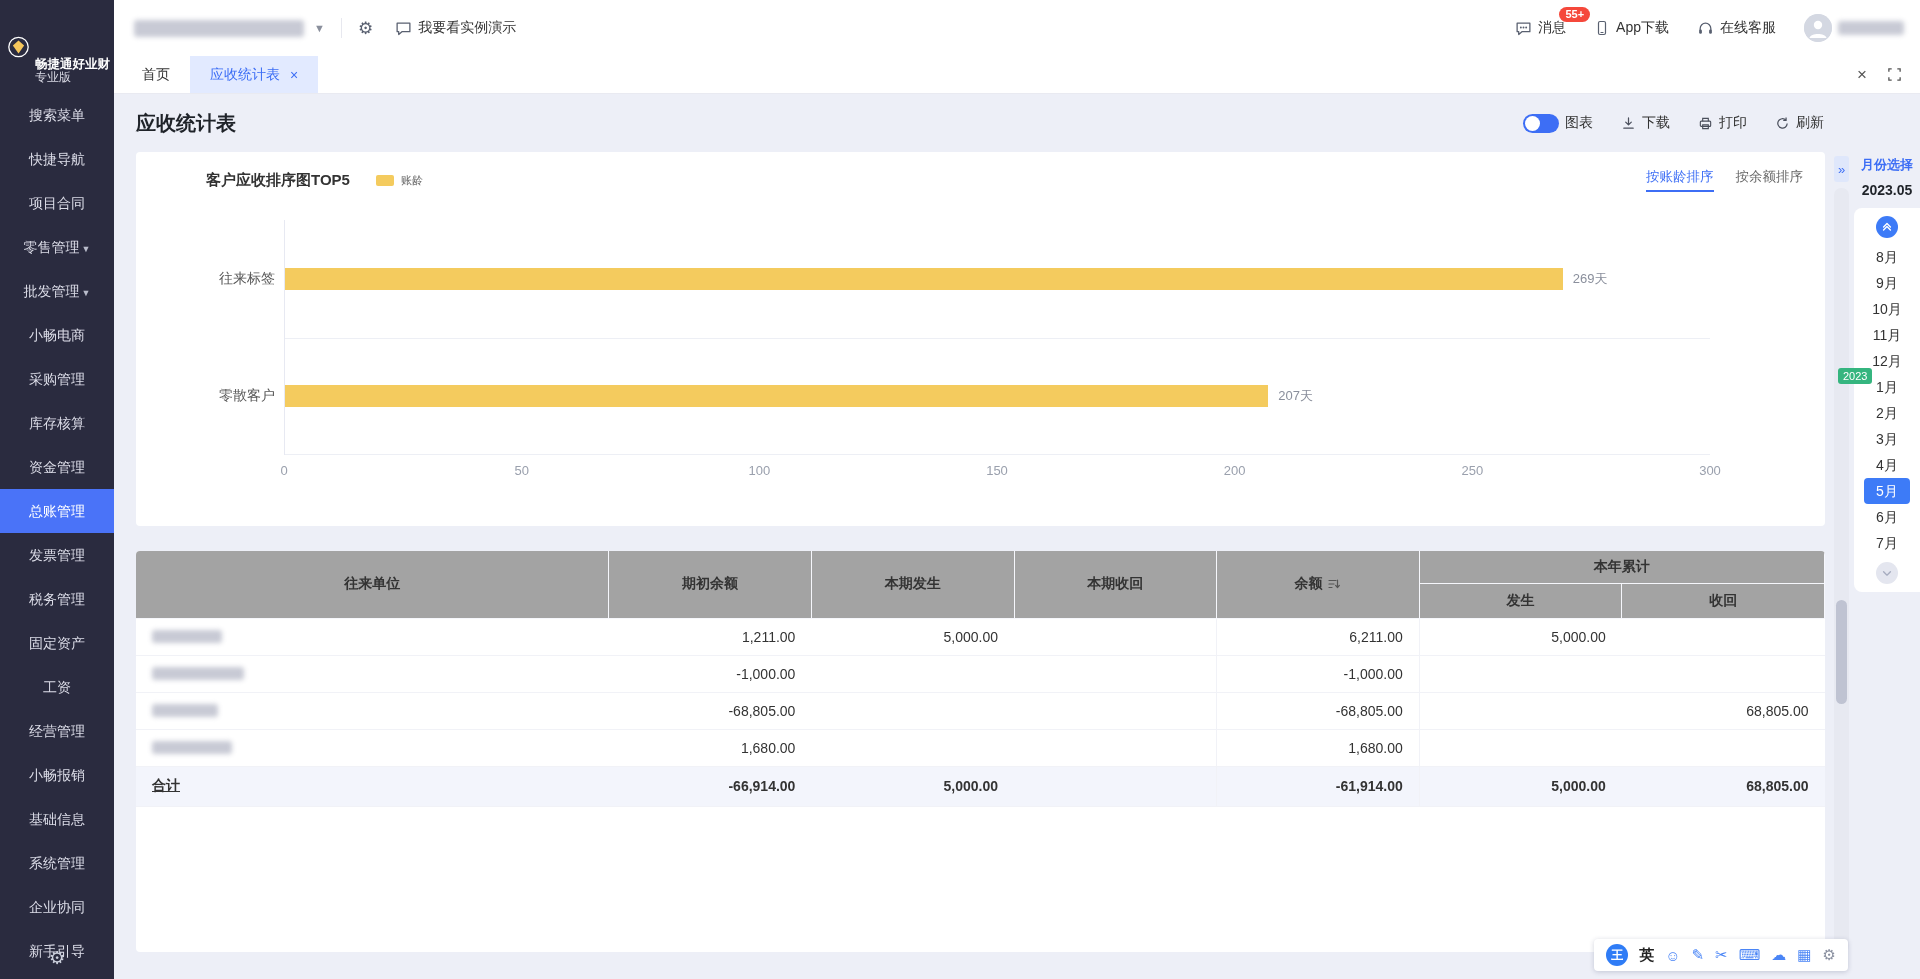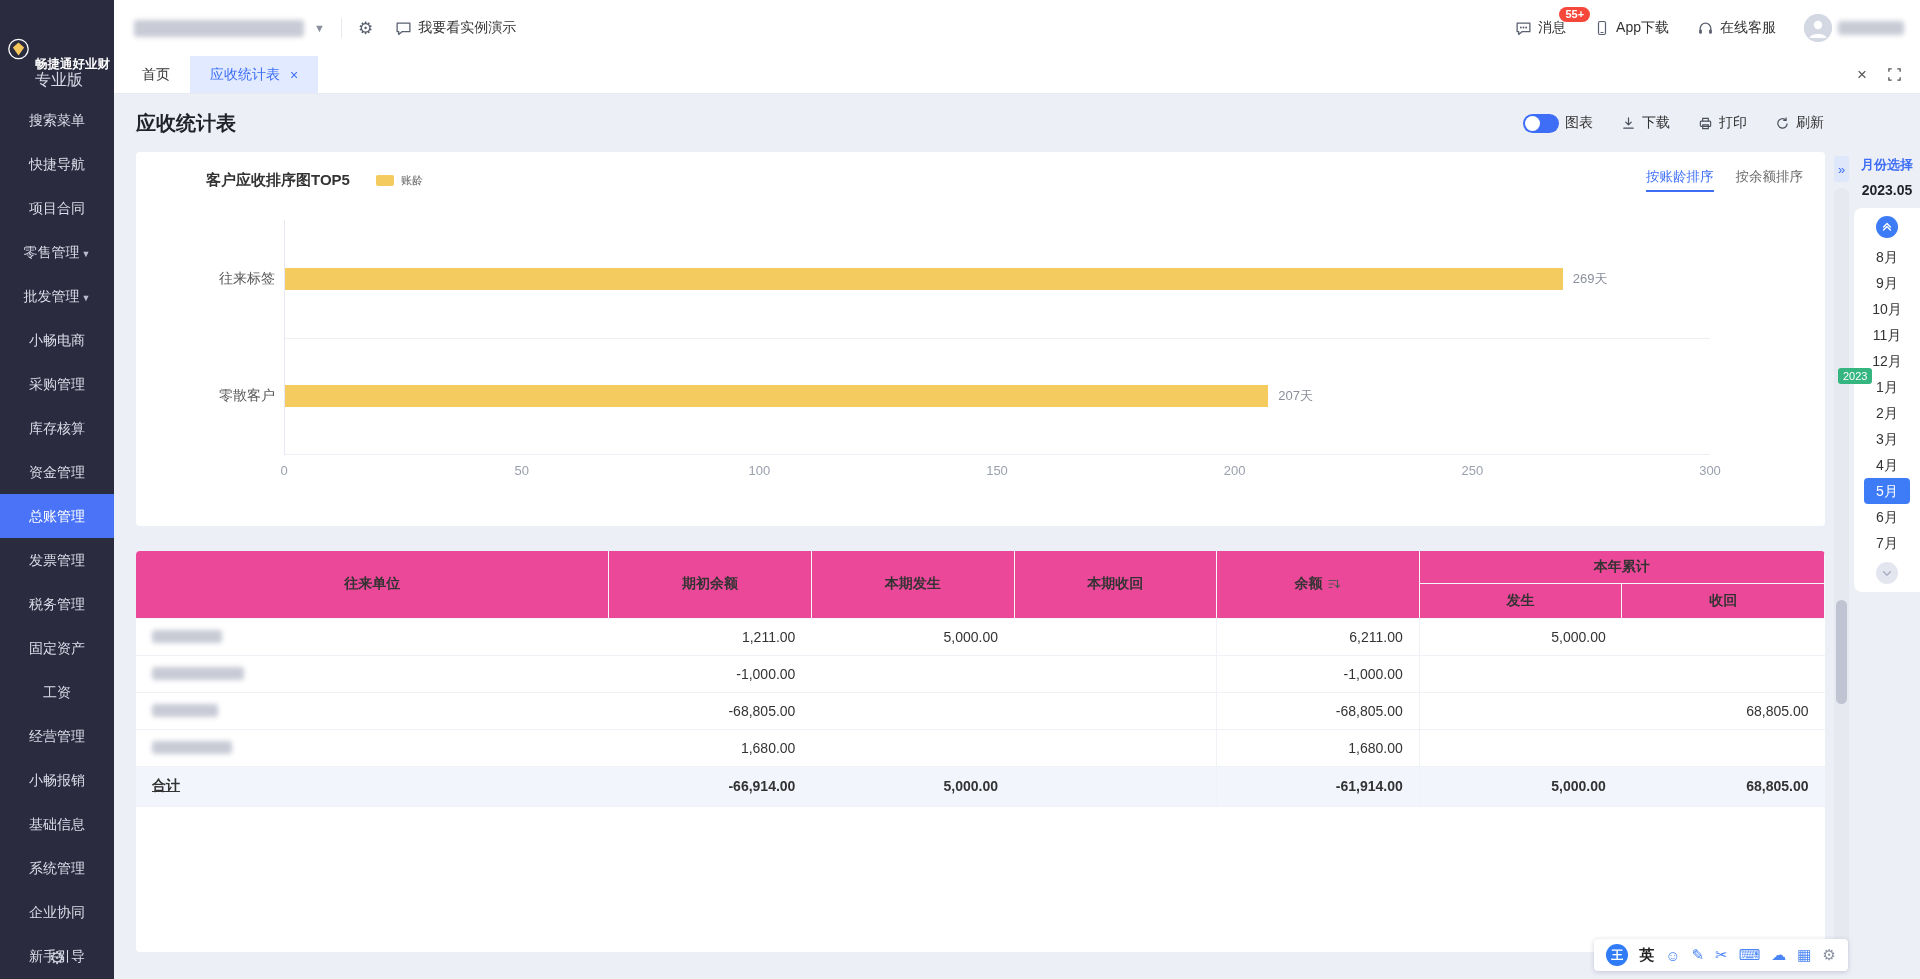--- a/index.html
+++ b/index.html
@@ -4,21 +4,21 @@
 <style>
   * { margin:0; padding:0; box-sizing:border-box; }
   html,body { width:1920px; height:979px; overflow:hidden;
     font-family:"Liberation Sans","DejaVu Sans",sans-serif; background:#fff; }
 
   
   .sidebar { position:absolute; left:0; top:0; width:114px; height:100%; background:#2a2b3f; z-index:5; }
   .logo-row { display:flex; align-items:center; gap:6px; padding:9px 4px 6px 8px; color:#fff; }
   .logo-txt { line-height:1.15;margin-top:48px; }
   .logo-title { font-size:12.5px; font-weight:700; white-space:nowrap; }
-  .logo-sub { font-size:16px; color:#d8d9e4; }
+  .logo-sub { font-size:12px; color:#d8d9e4; }
   .menu { margin-top:2px; }
   .menu-item { height:44px; line-height:44px; text-align:center; color:#dcdde8; font-size:14px; cursor:pointer; white-space:nowrap; }
   .menu-item.active { background:#4a73f8; color:#fff; }
   .menu-caret { font-size:9px; margin-left:2px; color:#b9bccb; }
   .sidebar-gear { position:absolute; bottom:10px; left:0; width:100%; text-align:center; color:#ccd0dd; font-size:18px; cursor:pointer; }
 
   
   .topbar { position:absolute; left:114px; top:0; right:0; height:56px; background:#fff; display:flex; align-items:center; padding:0 16px 0 20px; }
   .blur-block { background:#c8cad5; border-radius:3px; filter:blur(2.5px); }
   .company-select { display:flex; align-items:center; gap:10px; cursor:pointer; }
@@ -68,21 +68,21 @@
   .bar-row.r1 { top:calc(75% - 11px); }
   .cat-label { position:absolute; right:calc(100% + 10px); font-size:14px; color:#555; white-space:nowrap; }
   .bar { height:22px; background:#f4cb5e; }
   .bar-value { margin-left:10px; font-size:13px; color:#8a8f9c; white-space:nowrap; }
   .x-ticks { position:absolute; left:148px; right:115px; top:311px; height:18px; }
   .x-ticks span { position:absolute; transform:translateX(-50%); font-size:13px; color:#9aa0ad; }
 
   
   .table-card { position:absolute; left:22px; top:457px; width:1689px; height:401px; background:#fff; border-radius:4px; overflow:hidden; }
   table { width:100%; border-collapse:collapse; table-layout:fixed; font-size:14px; color:#333; }
-  thead th { background:#ec4899; font-weight:600; text-align:center; border-right:1px solid #f6f7fc; border-bottom:1px solid #f6f7fc; }
+  thead th { background:#a3a3a3; font-weight:600; text-align:center; border-right:1px solid #f6f7fc; border-bottom:1px solid #f6f7fc; }
   thead tr.tier1 th { height:32px; }
   thead tr.tier2 th { height:35px; }
   thead th.span2 { height:67px; }
   tbody td { height:37px; border-bottom:1px solid #f1f2f7; text-align:right; padding-right:16px; }
   tbody td.bl { border-left:1px solid #f1f2f7; }
   td.name-cell { text-align:left; padding-left:16px; }
   tr.total-row td { background:#f3f5fc; font-weight:700; height:40px; }
   .total-label { text-decoration:underline; cursor:pointer; }
   .th-flex { display:inline-flex; align-items:center; gap:5px; }
 

